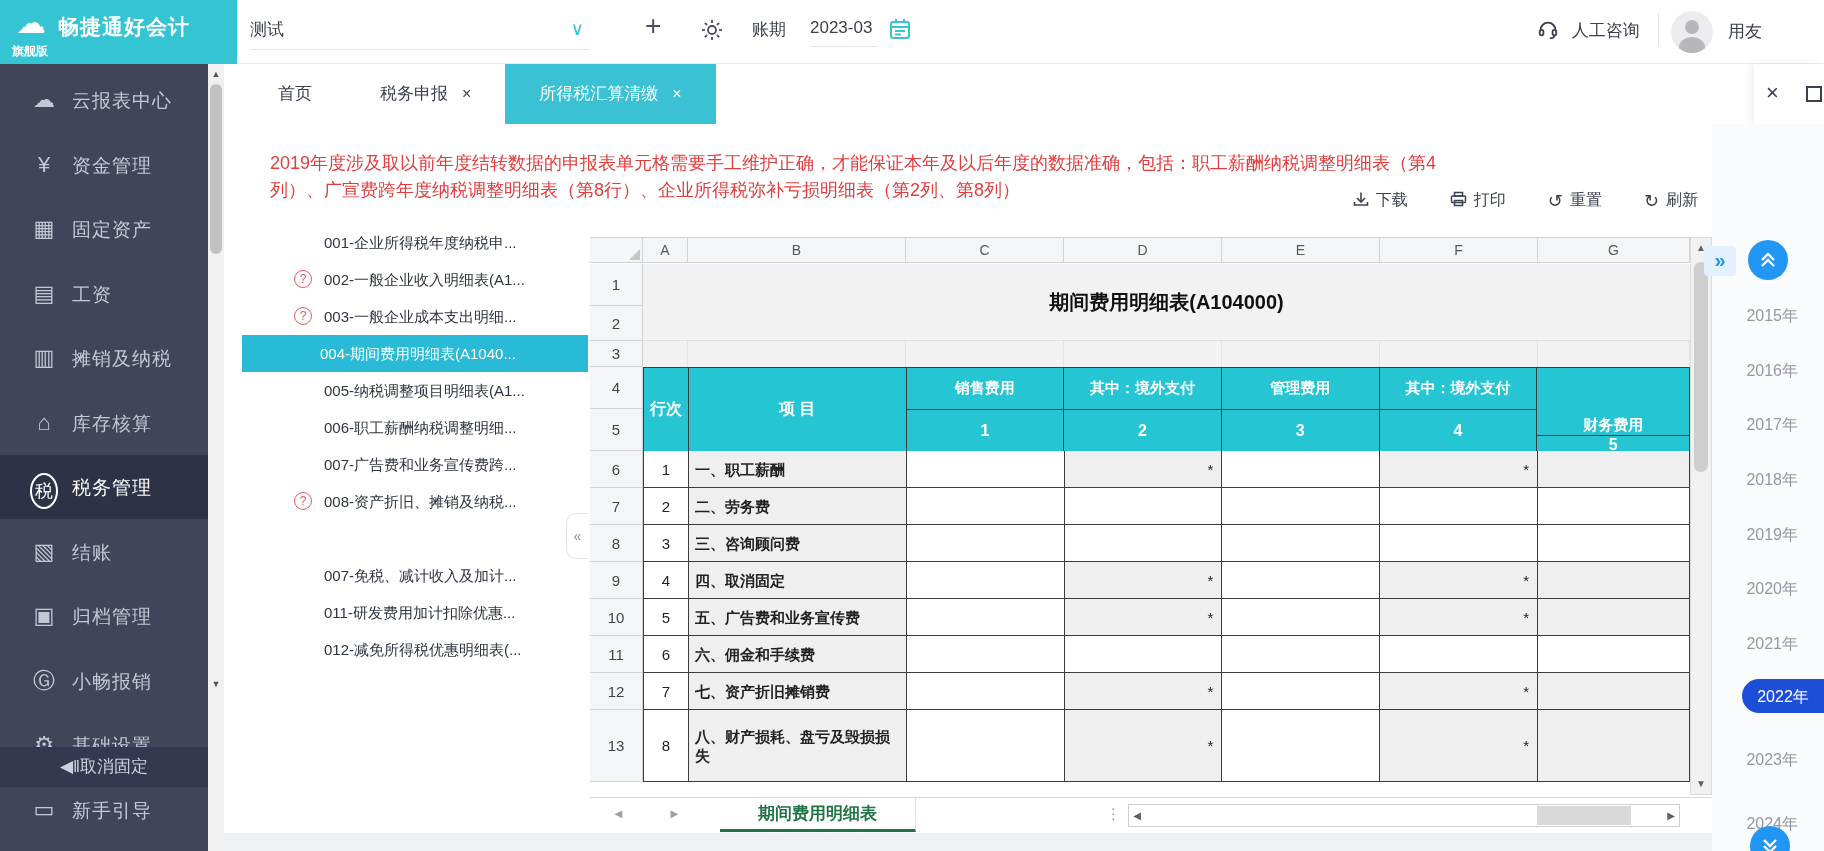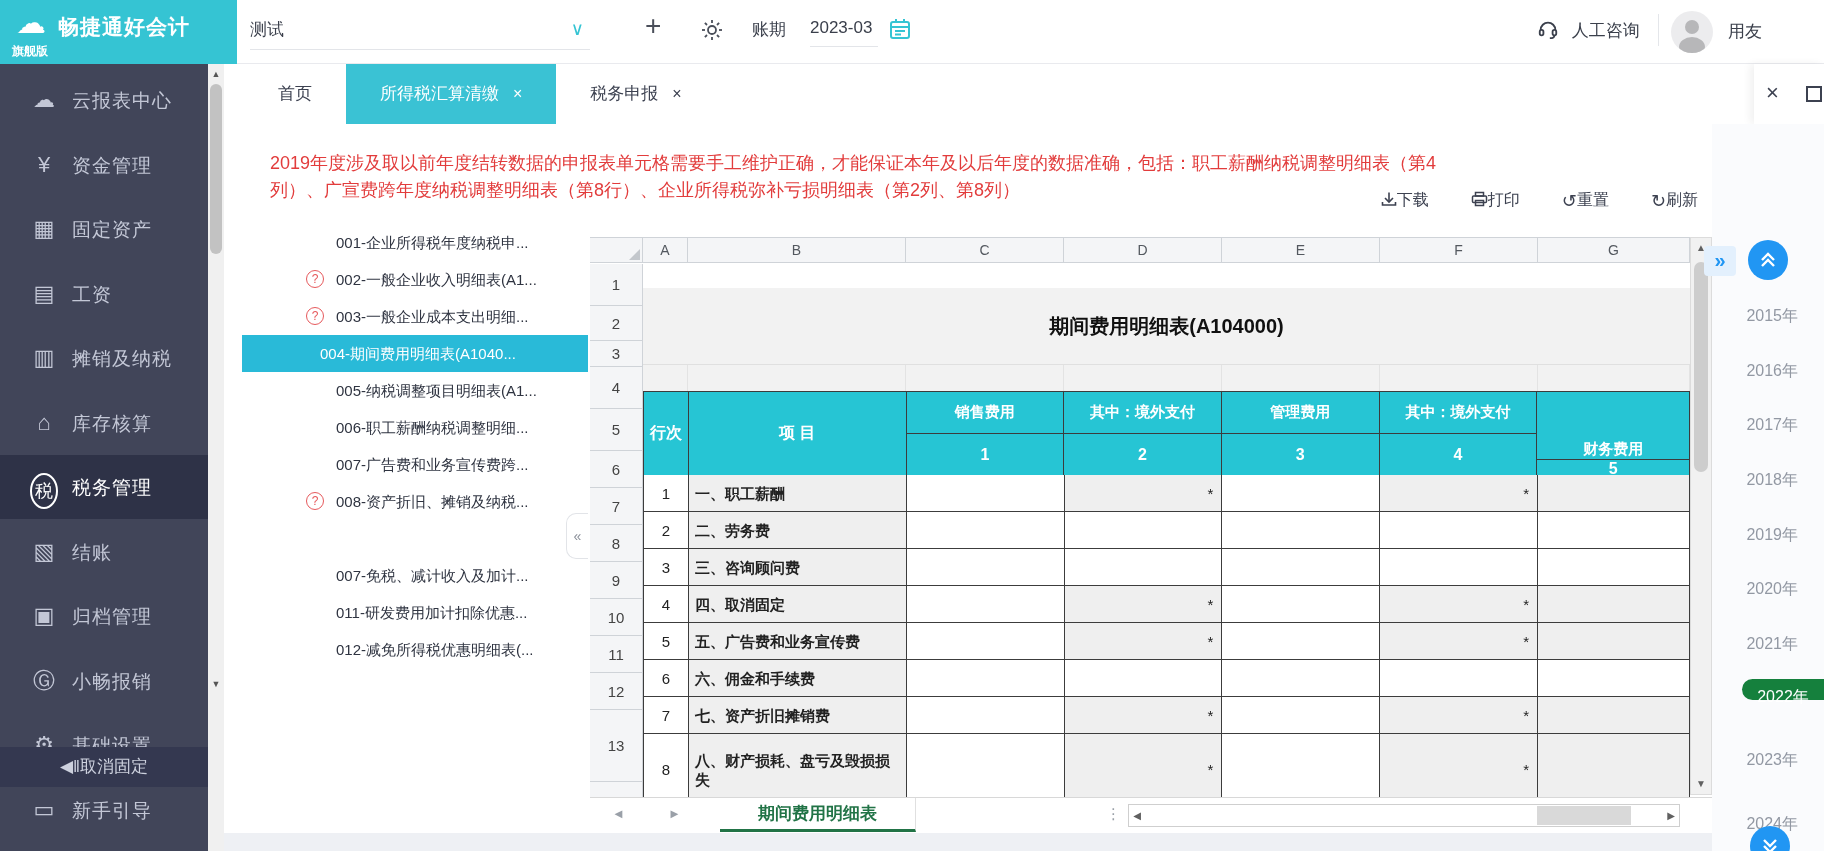--- a/index.html
+++ b/index.html
@@ -47,43 +47,43 @@
   .tab-close { margin-left:14px; font-size:16px; }
   .tabrow-right { position:absolute; right:0; top:0; height:60px; width:70px; background:#fff; box-shadow:-4px 0 8px rgba(0,0,0,0.06); }
   .closeall { position:absolute; left:12px; top:16px; font-size:22px; color:#3c4150; cursor:pointer; }
   .restore-ico { position:absolute; left:52px; top:22px; width:16px; height:16px; border:2px solid #3c4150; cursor:pointer; }
 
   
   .card { position:absolute; left:224px; top:124px; width:1488px; height:709px; background:#fff; }
 
   .notice { position:absolute; left:46px; top:26px; width:1200px; color:#e23c3c; font-size:18px; line-height:27px; }
   .toolbar { position:absolute; right:14px; top:66px; display:flex; gap:42px; }
-  .tbtn { display:flex; align-items:center; font-size:16px; color:#3c4150; cursor:pointer; white-space:nowrap; }
+  .tbtn { display:flex; align-items:center; gap:7px; font-size:16px; color:#3c4150; cursor:pointer; white-space:nowrap; }
   .tbtn .ric { font-size:18px; line-height:18px; color:#3c4150; }
 
   
   .rlist { position:absolute; left:4px; top:100px; width:360px; height:600px; }
-  .ritem { position:absolute; left:16px; width:360px; height:37px; font-size:15px; color:#2f3441; line-height:37px; cursor:pointer; }
+  .ritem { position:absolute; left:4px; width:360px; height:37px; font-size:15px; color:#2f3441; line-height:37px; cursor:pointer; }
   .ritem .rlabel { position:absolute; left:92px; white-space:nowrap; }
   .ritem.sel { left:14px; width:346px; background:#29bad8; color:#fff; }
   .ritem.sel .rlabel { left:78px; }
   .help-dot { position:absolute; left:62px; top:9px; width:18px; height:18px; border:1px solid #e6595c; color:#e6595c; border-radius:50%; font-size:12px; text-align:center; line-height:17px; }
   .collapse-handle { position:absolute; left:342px; top:389px; width:22px; height:46px; background:#fff; border:1px solid #e2e4e8; border-right:none; border-radius:10px 0 0 10px; color:#8a8f99; font-size:14px; text-align:center; line-height:44px; cursor:pointer; z-index:4; }
 
   
   .sheet { position:absolute; left:366px; top:113px; width:1122px; height:558px; background:#fff; }
   .collet { display:flex; height:26px; background:#f4f5f7; border-top:1px solid #cfd3d8; border-bottom:1px solid #cfd3d8; }
   .collet .c0 { position:relative; width:53px; border-right:1px solid #cfd3d8; background:#f4f5f7; }
   .corner-tri { position:absolute; right:2px; bottom:2px; width:0; height:0; border-bottom:11px solid #c3c7cc; border-left:11px solid transparent; }
   .collet .cl { width:158px; border-right:1px solid #cfd3d8; text-align:center; font-size:14px; color:#53585f; line-height:24px; }
   .sheet-body { position:absolute; left:0; top:27px; display:flex; }
   .rownums { width:53px; border-right:1px solid #cfd3d8; background:#f4f5f7; }
   .rn { border-bottom:1px solid #cfd3d8; text-align:center; font-size:15px; color:#444; display:flex; align-items:center; justify-content:center; }
   .gridarea { width:1047px; }
-  .title-row { height:77px; background:#f2f2f2; border-bottom:1px solid #e0e0e0; display:flex; align-items:center; justify-content:center; font-size:20px; font-weight:bold; color:#111;margin-top:24px; }
+  .title-row { height:77px; background:#f2f2f2; border-bottom:1px solid #e0e0e0; display:flex; align-items:center; justify-content:center; font-size:20px; font-weight:bold; color:#111; }
   .spacer-row { height:26px; background:#f2f2f2; display:flex; }
   .spacer-row div { border-right:1px solid #e3e3e3; }
   .thead { display:flex; height:84px; background:#26c5d4; border:1px solid #3c3c3c; border-bottom:none; }
   .th-merge { display:flex; align-items:center; justify-content:center; color:#fff; font-weight:bold; font-size:16px; border-right:1px solid #3c3c3c; }
   .th-col { border-right:1px solid #3c3c3c; display:flex; flex-direction:column; }
   .th-col:last-child, .th-merge:last-child { border-right:none; }
   .th-top { height:42px; border-bottom:1px solid #3c3c3c; color:#fff; font-weight:bold; font-size:15px; display:flex; align-items:center; justify-content:center; }
   .th-bot { height:41px; color:#fff; font-weight:bold; font-size:16px; display:flex; align-items:center; justify-content:center; }
   .grow { display:flex; border-left:1px solid #3c3c3c; }
   .gc { border-right:1px solid #3c3c3c; border-bottom:1px solid #3c3c3c; font-size:15px; color:#222; display:flex; align-items:center; }
@@ -100,21 +100,21 @@
   .st-arr { position:absolute; top:8px; color:#9aa0a8; font-size:13px; cursor:pointer; }
   .sheettab { position:absolute; left:130px; top:0; height:34px; padding:0 38px; font-size:17px; font-weight:bold; color:#217346; line-height:32px; border-right:1px solid #e0e0e0; border-bottom:3px solid #217346; cursor:pointer; white-space:nowrap; }
   .st-dots { position:absolute; left:516px; top:7px; color:#9aa0a8; font-size:15px; letter-spacing:0; cursor:pointer; }
   .hscroll { position:absolute; left:538px; top:6px; width:552px; height:23px; background:#fff; border:1px solid #cfcfcf; }
   .hscroll .arr { position:absolute; top:0; width:16px; height:21px; color:#606060; font-size:10px; text-align:center; line-height:21px; cursor:pointer; }
   .hthumb { position:absolute; left:408px; top:1px; width:94px; height:19px; background:#d9d9d9; cursor:grab; }
 
   
   .years { position:absolute; left:1712px; top:124px; width:112px; height:727px; background:#fafbfd; }
   .year { position:absolute; left:0; width:100px; text-align:right; padding-right:14px; font-size:16px; color:#9298a3; cursor:pointer; }
-  .year.sel { left:30px; width:82px; height:21px; background:#15803d; color:#fff; border-radius:18px 0 0 18px; text-align:center; padding-right:0; line-height:36px; }
+  .year.sel { left:30px; width:82px; height:34px; background:#1d4ed8; color:#fff; border-radius:18px 0 0 18px; text-align:center; padding-right:0; line-height:36px; }
   .jump-circle { position:absolute; width:40px; height:40px; border-radius:50%; background:#2196f3; display:flex; align-items:center; justify-content:center; cursor:pointer; }
   .fastexpand { position:absolute; left:1704px; top:246px; width:32px; height:30px; background:#e3f0fd; border-radius:4px; color:#2196f3; font-size:20px; font-weight:bold; text-align:center; line-height:28px; cursor:pointer; z-index:6; }
 </style>
 </head>
 <body>
 
 <div class="page">
 
   <div class="header">
     <div class="logo">
@@ -228,22 +228,22 @@
   <div class="unpin-bar">◀‖取消固定</div>
   <div class="side-scroll">
     <div class="arr" style="top:2px">▲</div>
     <div class="side-thumb"></div>
     <div class="arr" style="top:612px">▼</div>
   </div>
 
   <div class="tabrow">
     <div class="tabs" id="tabs">
         <div class="tab"><span class="tab-label">首页</span></div>
+        <div class="tab"><span class="tab-label">税务申报</span><span class="tab-close">×</span></div>
         <div class="tab active"><span class="tab-label">所得税汇算清缴</span><span class="tab-close">×</span></div>
-        <div class="tab"><span class="tab-label">税务申报</span><span class="tab-close">×</span></div>
       </div>
     <div class="tabrow-right">
       <span class="closeall">×</span>
       <span class="restore-ico"></span>
     </div>
   </div>
 
   <div class="card">
     <div class="notice">
       <div>2019年度涉及取以前年度结转数据的申报表单元格需要手工维护正确，才能保证本年及以后年度的数据准确，包括：职工薪酬纳税调整明细表（第4</div>

